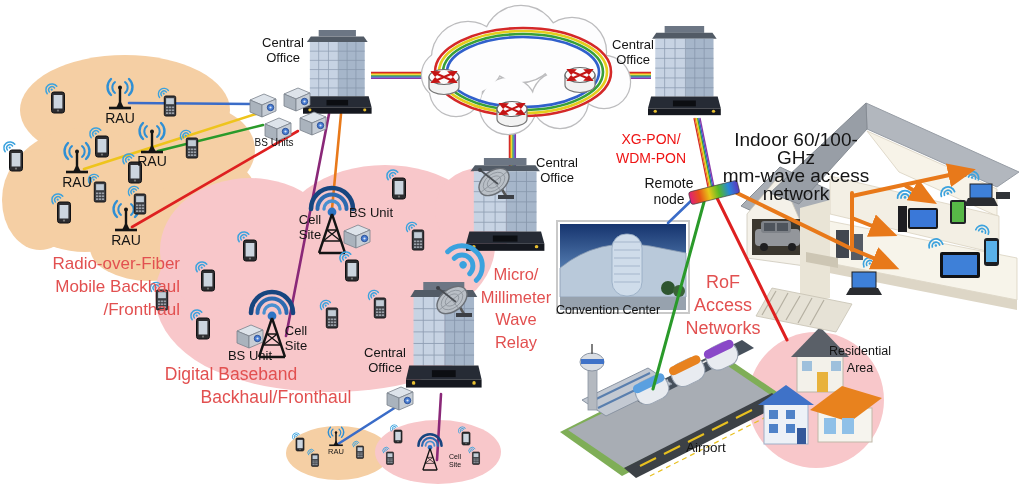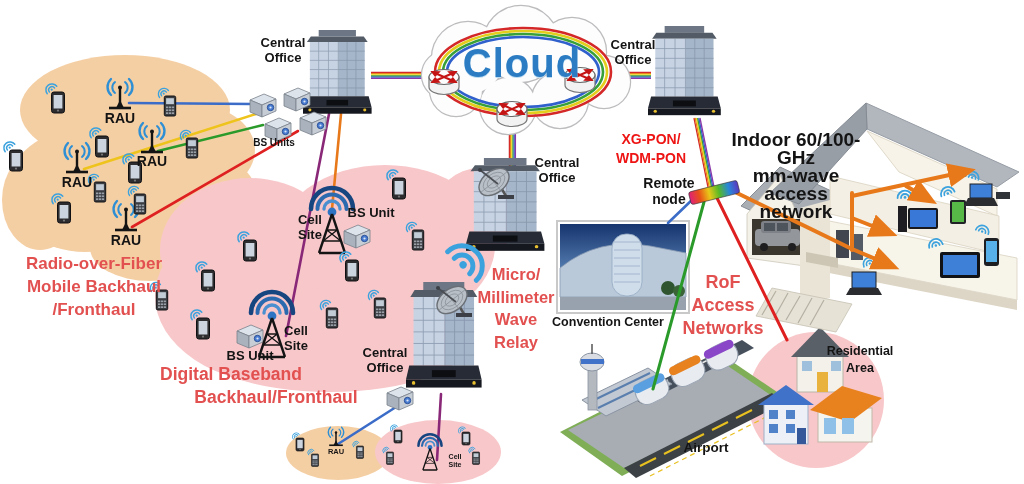--- a/index.html
+++ b/index.html
@@ -1,23 +1,23 @@
 <!DOCTYPE html>
 <html style="--label_red: #e25050; --label_red_strong: #ee1414; --label_black: #141414; --cloud_text_blue: #2b7cc2; --orange_cloud: #f5cfa4; --pink_cloud: #f8c7ca; --link_blue: #3a6cc8; --link_yellow: #eec41c; --link_green: #2a9a2a; --link_red: #de2020; --link_purple: #8a2878; --link_orange: #e8791a;"><head>
 <meta charset="utf-8">
 <style>
 *{margin:0;padding:0;box-sizing:border-box}
 html,body{width:1024px;height:484px}
 body{position:relative;background:#ffffff;font-family:"Liberation Sans",sans-serif;overflow:hidden}
 #stage{position:absolute;left:0;top:0;width:1024px;height:484px}
 #art{position:absolute;left:0;top:0}
-.lbl{position:absolute;font-weight:bold;white-space:pre-line;text-align:center;line-height:1.15;color:var(--label_black,#141414)}
+.lbl{position:absolute;font-weight:normal;white-space:pre-line;text-align:center;line-height:1.15;color:var(--label_black,#141414)}
 .red{color:var(--label_red,#e25050)}
 .redstrong{color:var(--label_red_strong,#ee1414)}
-.leftal{text-align:center}
+.leftal{text-align:right}
 .cloud-word{font-size:40px;letter-spacing:1px;color:var(--cloud_text_blue,#2b7cc2);text-shadow:0 1px 0 #bcdcf2}
 .lk-blue{stroke:var(--link_blue,#3a6cc8)}
 .lk-yellow{stroke:var(--link_yellow,#eec41c)}
 .lk-green{stroke:var(--link_green,#2a9a2a)}
 .lk-red{stroke:var(--link_red,#de2020)}
 .lk-purple{stroke:var(--link_purple,#8a2878)}
 .lk-orange{stroke:var(--link_orange,#e8791a)}
 </style>
 </head>
 <body>
@@ -420,21 +420,20 @@
   <use href="#sym-smart" transform="translate(300,438) scale(0.62)"></use>
         <use href="#sym-cell" transform="translate(315,454) scale(0.62)"></use>
   <use href="#sym-cell" transform="translate(360,446) scale(0.62)"></use>
   <use href="#sym-smart" transform="translate(398,430) scale(0.62)"></use>
         <use href="#sym-cell" transform="translate(390,452) scale(0.62)"></use>
   <use href="#sym-smart" transform="translate(466,432) scale(0.62)"></use>
         <use href="#sym-cell" transform="translate(476,452) scale(0.62)"></use>
 </g>
 </svg>
 
-<div class="lbl cloud-word" style="left:452px;top:40px;width:140px">Cloud</div>
 
 <div class="lbl" style="left:252px;top:36px;width:62px;font-size:13px">Central
 Office</div>
 <div class="lbl" style="left:602px;top:38px;width:62px;font-size:13px">Central
 Office</div>
 <div class="lbl" style="left:528px;top:156px;width:58px;font-size:13px">Central
 Office</div>
 <div class="lbl" style="left:354px;top:346px;width:62px;font-size:13px">Central
 Office</div>
 
@@ -466,17 +465,17 @@
 <div class="lbl redstrong" style="left:592px;top:130px;width:118px;font-size:14px;line-height:19px">XG-PON/
 WDM-PON</div>
 <div class="lbl" style="left:637px;top:176px;width:64px;font-size:14px;line-height:15.5px">Remote
 node</div>
 <div class="lbl" style="left:722px;top:131px;width:148px;font-size:19px;line-height:18px">Indoor 60/100-GHz
 mm-wave access
 network</div>
 <div class="lbl red" style="left:675px;top:271px;width:96px;font-size:18px;line-height:23px">RoF
 Access
 Networks</div>
-<div class="lbl" style="left:538px;top:315px;width:140px;font-size:12.5px">Convention Center</div>
+<div class="lbl" style="left:538px;top:303px;width:140px;font-size:12.5px">Convention Center</div>
 <div class="lbl" style="left:667px;top:440px;width:78px;font-size:13.5px">Airport</div>
 <div class="lbl" style="left:818px;top:343px;width:84px;font-size:12.5px;line-height:17px">Residential
 Area</div>
 </div>
 
 </body></html>

